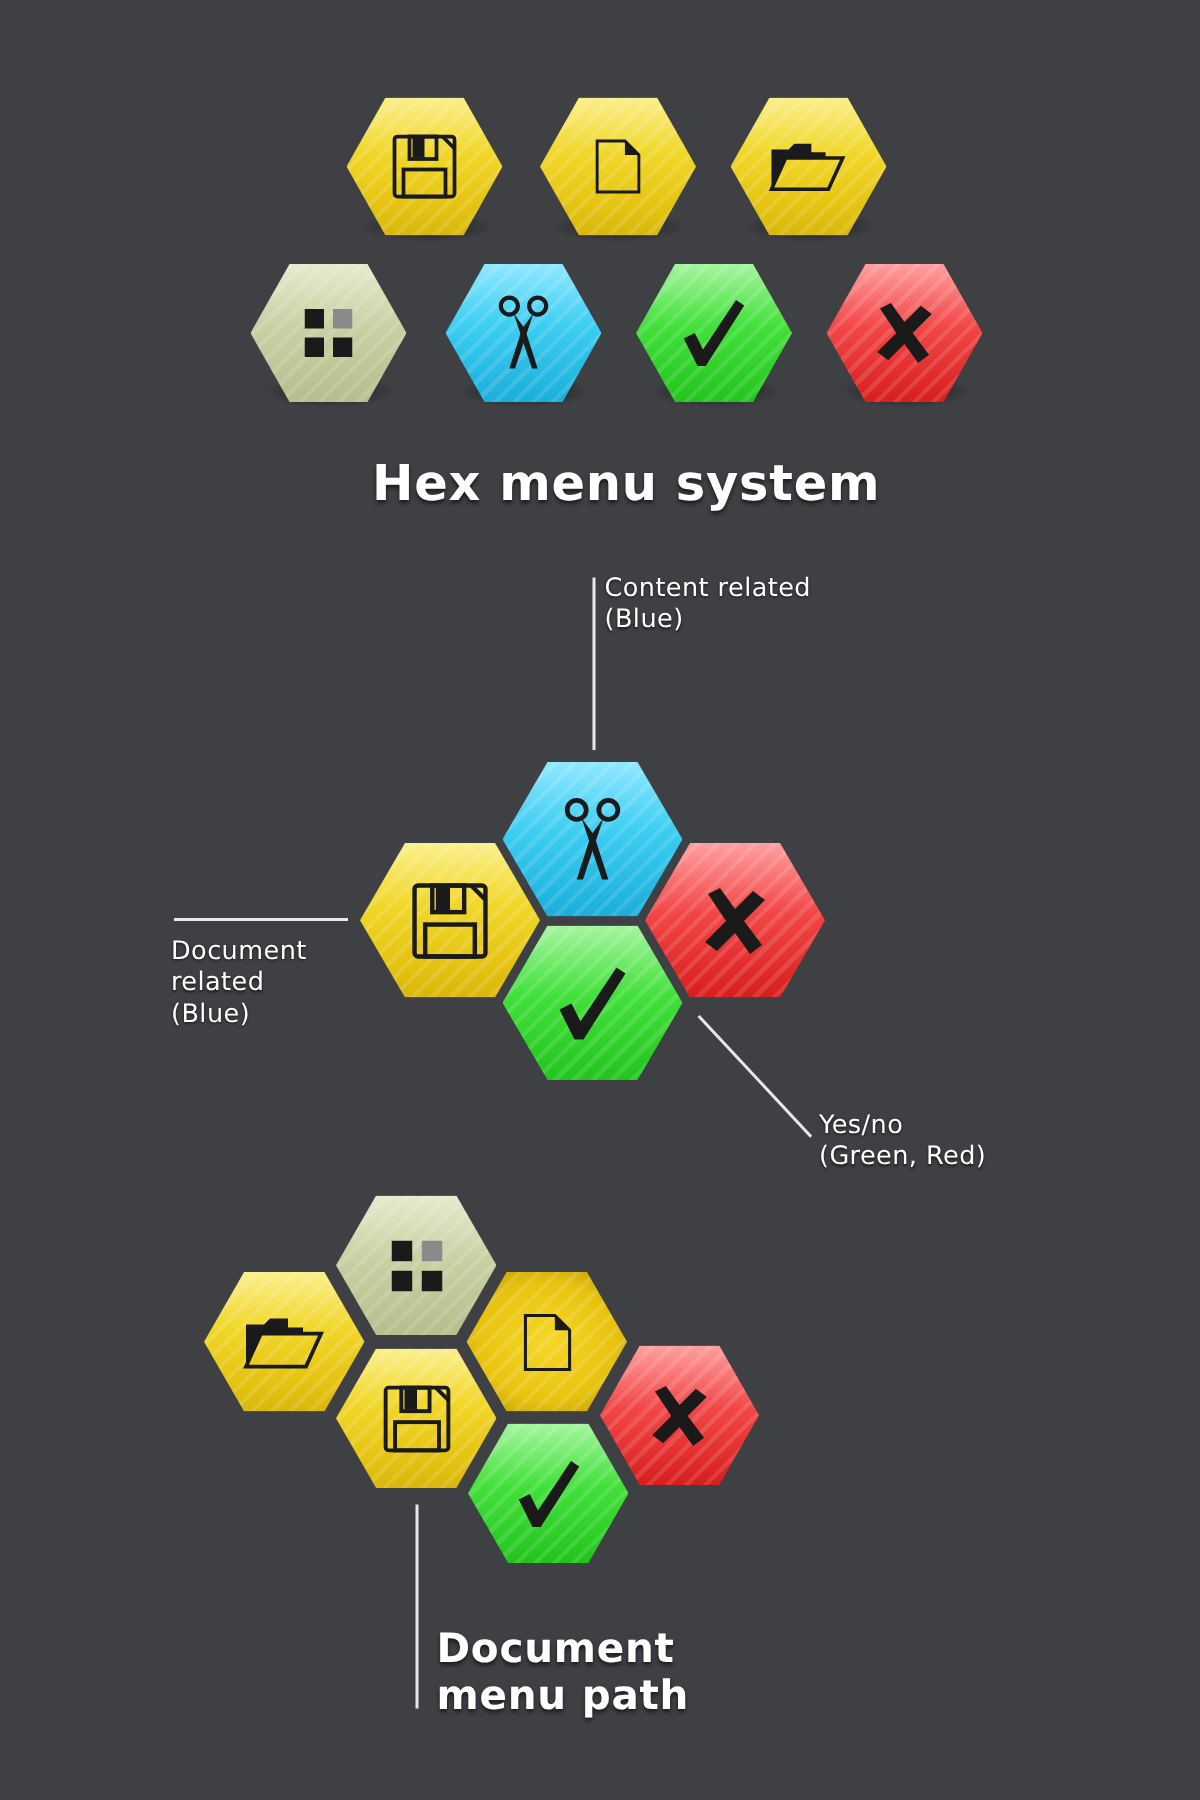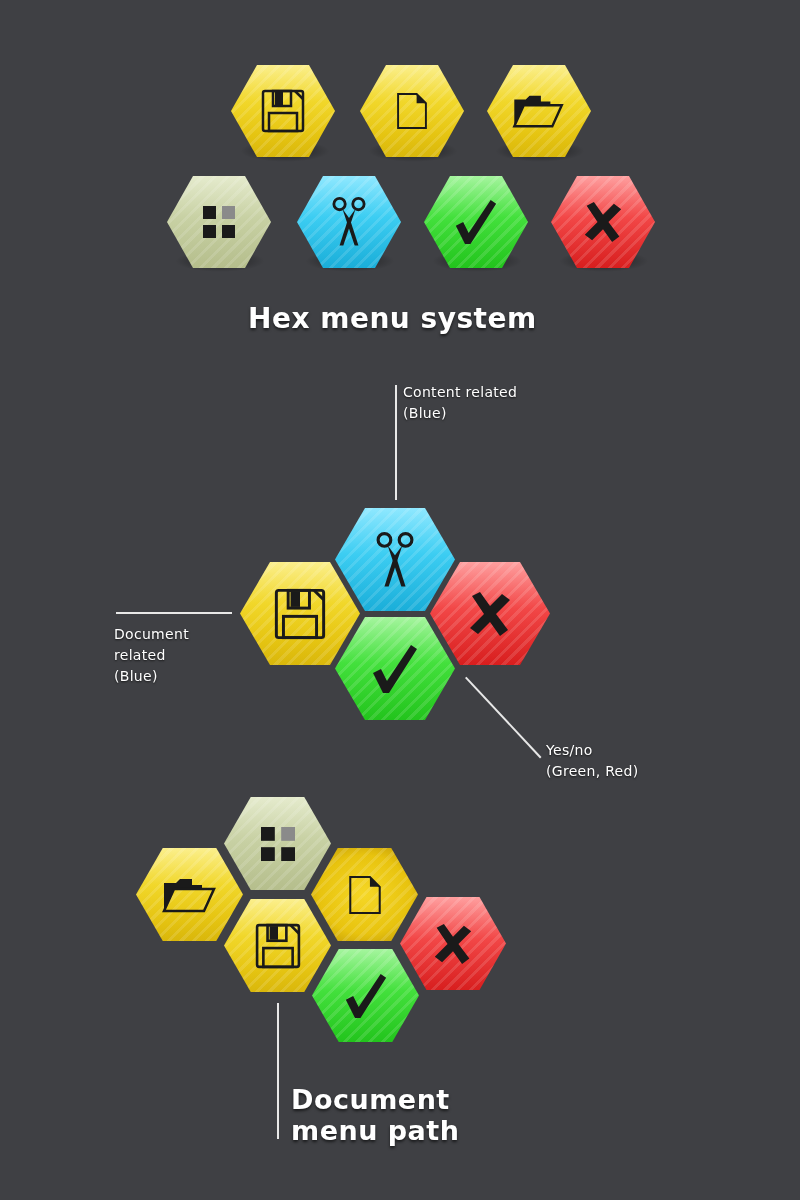--- a/index.html
+++ b/index.html
@@ -31,21 +31,21 @@
   .hex.blue { background: linear-gradient(180deg, #8fe8ff 0%, #3ccdf2 45%, #1aaed9 100%); }
   .hex.green { background: linear-gradient(180deg, #a5f59e 0%, #43e03c 45%, #22c41c 100%); }
   .hex.red { background: linear-gradient(180deg, #ff9f9f 0%, #f24747 45%, #d81e1e 100%); }
   .hex svg { position: relative; z-index: 2; }
   .title {
     position: absolute; color: #ffffff; font-weight: bold;
     text-shadow: 0 2px 3px rgba(0,0,0,0.6);
     letter-spacing: 0.5px;
   }
   .label {
-    position: absolute; color: #ffffff; font-size: 14px; line-height: 21px;
+    position: absolute; color: #ffffff; font-size: 17px; line-height: 21px;
     text-shadow: 0 1px 2px rgba(0,0,0,0.7);
     white-space: pre-line;
     letter-spacing: 0.3px;
   }
   .line { position: absolute; background: #e8e8e8; }
 </style>
 </head>
 <body>
 
 <svg width="0" height="0" style="position:absolute">
@@ -127,21 +127,21 @@
       </svg>
   </div>
   <div class="hex-shadow" style="left:559px;top:250px;width:90px;height:22px;"></div>
   <div class="hex red" style="left:551px;top:176px;width:104px;height:92px;">
     <svg width="40" height="44" viewBox="0 0 44 48">
         <use href="#ico-cross"></use>
       </svg>
   </div>
 </div>
 
-<div class="title" style="left:248px;top:302px;font-size:28px;">Hex menu system</div>
+<div class="title" style="left:248px;top:302px;font-size:33px;">Hex menu system</div>
 
 <div class="line" style="left:395px;top:385px;width:2px;height:115px;"></div>
 <div class="label" style="left:403px;top:382px;">Content related
 (Blue)</div>
 
 <div class="line" style="left:116px;top:612px;width:116px;height:2px;"></div>
 <div class="label" style="left:114px;top:624px;">Document
 related
 (Blue)</div>
 

